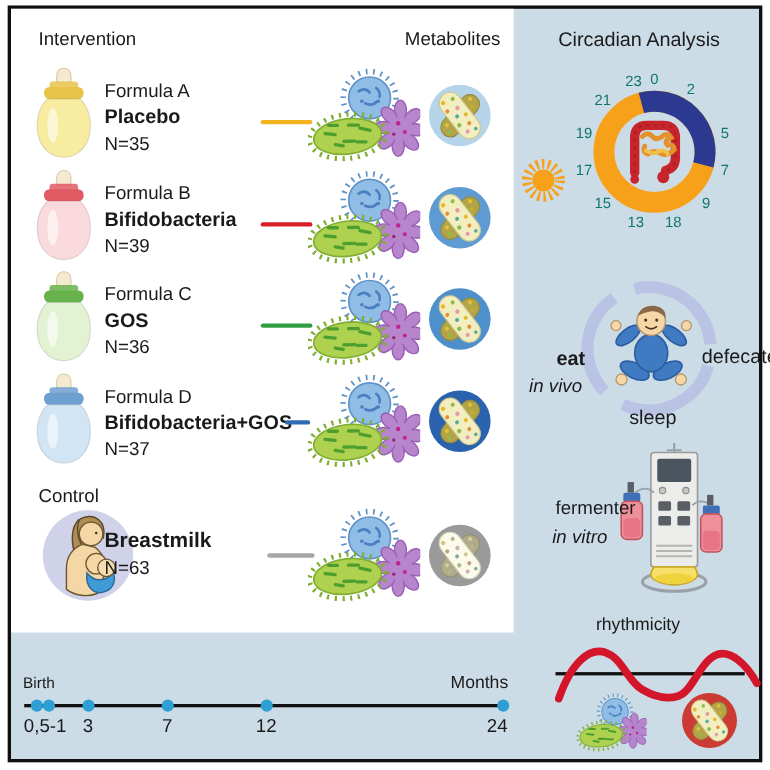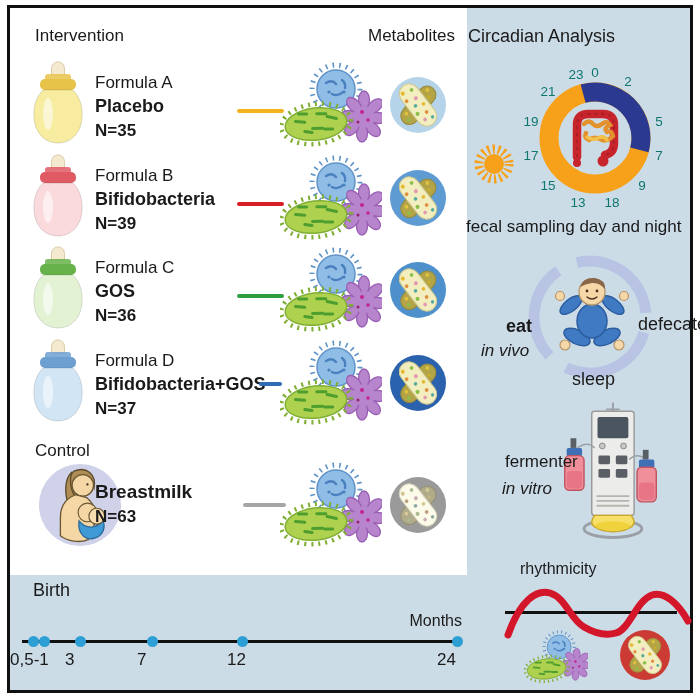--- a/index.html
+++ b/index.html
@@ -7,29 +7,29 @@
           font-family:"Liberation Sans",sans-serif;color:#1a1a1a;overflow:hidden;}
   .frame{position:absolute;left:7px;top:5px;width:680px;height:682px;
          border:3px solid #101010;background:#ccdce7;}
   .white-panel{position:absolute;left:10px;top:8px;width:457px;height:567px;background:#ffffff;}
   .abs{position:absolute;}
   .hdr{font-size:17px;white-space:nowrap;}
   .row{position:absolute;inset:0;pointer-events:none;}
   .bottle{position:absolute;left:26px;top:calc(var(--cy) - 44px);width:64px;height:88px;}
   .f1{position:absolute;left:95px;top:calc(var(--cy) - 32px);font-size:17px;white-space:nowrap;}
   .f2{position:absolute;left:95px;top:calc(var(--cy) - 9px);font-size:18px;font-weight:bold;white-space:nowrap;}
-  .f3{position:absolute;left:95px;top:calc(var(--cy) + 16px);font-size:17px;white-space:nowrap;font-weight:bold;}
+  .f3{position:absolute;left:95px;top:calc(var(--cy) + 16px);font-size:17px;white-space:nowrap;}
   .rline{position:absolute;left:237px;top:calc(var(--cy) + 4px);width:47px;height:4px;border-radius:2px;}
   .microbes-svg{position:absolute;left:280px;top:calc(var(--cy) - 43px);width:102px;height:86px;}
   .metab{position:absolute;left:390px;top:calc(var(--cy) - 28px);width:56px;height:56px;border-radius:50%;}
   .metab svg{position:absolute;left:3px;top:3px;width:50px;height:50px;}
   .desat{filter:saturate(.35) brightness(1.06);}
   .itl{font-style:italic;}
   .hourlbl{position:absolute;transform:translate(-50%,-50%);font-size:13.5px;color:#0f766e;}
-  .ctr{}
+  .ctr{text-align:center;}
 </style>
 </head>
 <body>
 
 <svg width="0" height="0" style="position:absolute">
   <defs>
     <symbol id="bottle" viewBox="0 0 64 88">
       <path d="M32,1 C36,1 38.5,4 38.5,8.5 L38.5,14 L25.5,14 L25.5,8.5 C25.5,4 28,1 32,1 Z" fill="#f4ead0" stroke="#d9c9a4" stroke-width="1"></path>
       <rect x="19" y="13" width="26" height="7" rx="3" style="fill:var(--cap)" opacity="0.85"></rect>
       <rect x="14" y="18" width="36" height="11" rx="5" style="fill:var(--cap)"></rect>
@@ -231,21 +231,20 @@
   </div>
 
   <svg class="abs" style="left:643px;top:56px;width:40px;height:42px;" viewBox="0 0 40 42">
     <path d="M13,4 A17,17 0 1 0 36,30 A14,14 0 1 1 13,4 Z" fill="#2b3990" transform="rotate(18 20 21)"></path>
   </svg>
   <svg class="abs" style="left:470px;top:140px;width:48px;height:48px;" viewBox="0 0 48 48">
     <circle cx="24" cy="24" r="15" fill="none" stroke="#f7a11a" stroke-width="9" stroke-dasharray="2.2 3.1"></circle>
     <circle cx="24" cy="24" r="10" fill="#f7a11a"></circle>
   </svg>
 
-  <div class="abs ctr" style="left:466px;top:217px;width:230px;font-size:17px;">fecal sampling day and night</div>
 
   <svg class="abs" style="left:525px;top:252px;width:130px;height:130px;" viewBox="0 0 130 130">
     <circle cx="65" cy="65" r="56" fill="none" stroke="#b9c4e5" stroke-width="11" stroke-dasharray="97 20.3" transform="rotate(16 65 65)"></circle>
   </svg>
   <svg class="abs" style="left:547px;top:266px;width:90px;height:96px;" viewBox="0 0 90 78">
     <g fill="#3f7ac2" stroke="#2c5d9e" stroke-width="1.5">
       <ellipse cx="24" cy="30" rx="13" ry="6" transform="rotate(-38 24 30)"></ellipse>
       <ellipse cx="66" cy="30" rx="13" ry="6" transform="rotate(38 66 30)"></ellipse>
       <ellipse cx="30" cy="62" rx="14" ry="7" transform="rotate(25 30 62)"></ellipse>
       <ellipse cx="60" cy="62" rx="14" ry="7" transform="rotate(-25 60 62)"></ellipse>
@@ -302,21 +301,21 @@
   </svg>
   <svg class="abs" style="left:524px;top:630px;width:64px;height:54px;" viewBox="0 0 102 86">
       <use href="#microbes"></use>
     </svg>
   <div class="abs" style="left:620px;top:630px;width:50px;height:50px;border-radius:50%;background:#cc3b33;">
     <svg style="position:absolute;left:3px;top:3px;width:44px;height:44px;">
         <use href="#caps"></use>
       </svg>
   </div>
 
-  <div class="abs" style="left:21px;top:580px;font-size:18px;margin-left:12px;">Birth</div>
+  <div class="abs" style="left:21px;top:612px;font-size:14px;">Birth</div>
   <div class="abs" style="left:404px;top:612px;width:58px;font-size:16px;text-align:right;">Months</div>
   <div class="abs" style="left:22px;top:640px;width:436px;height:3px;background:#111;"></div>
   <div class="abs" style="left: 0px; top: 0px; --dot: #2e9fd4;">
     <div class="abs" style="left:27.5px;top:636px;width:11px;height:11px;border-radius:50%;background:var(--dot);"></div>
     <div class="abs" style="left:38.5px;top:636px;width:11px;height:11px;border-radius:50%;background:var(--dot);"></div>
     <div class="abs" style="left:74.5px;top:636px;width:11px;height:11px;border-radius:50%;background:var(--dot);"></div>
     <div class="abs" style="left:146.5px;top:636px;width:11px;height:11px;border-radius:50%;background:var(--dot);"></div>
     <div class="abs" style="left:236.5px;top:636px;width:11px;height:11px;border-radius:50%;background:var(--dot);"></div>
     <div class="abs" style="left:451.5px;top:636px;width:11px;height:11px;border-radius:50%;background:var(--dot);"></div>
   </div>

